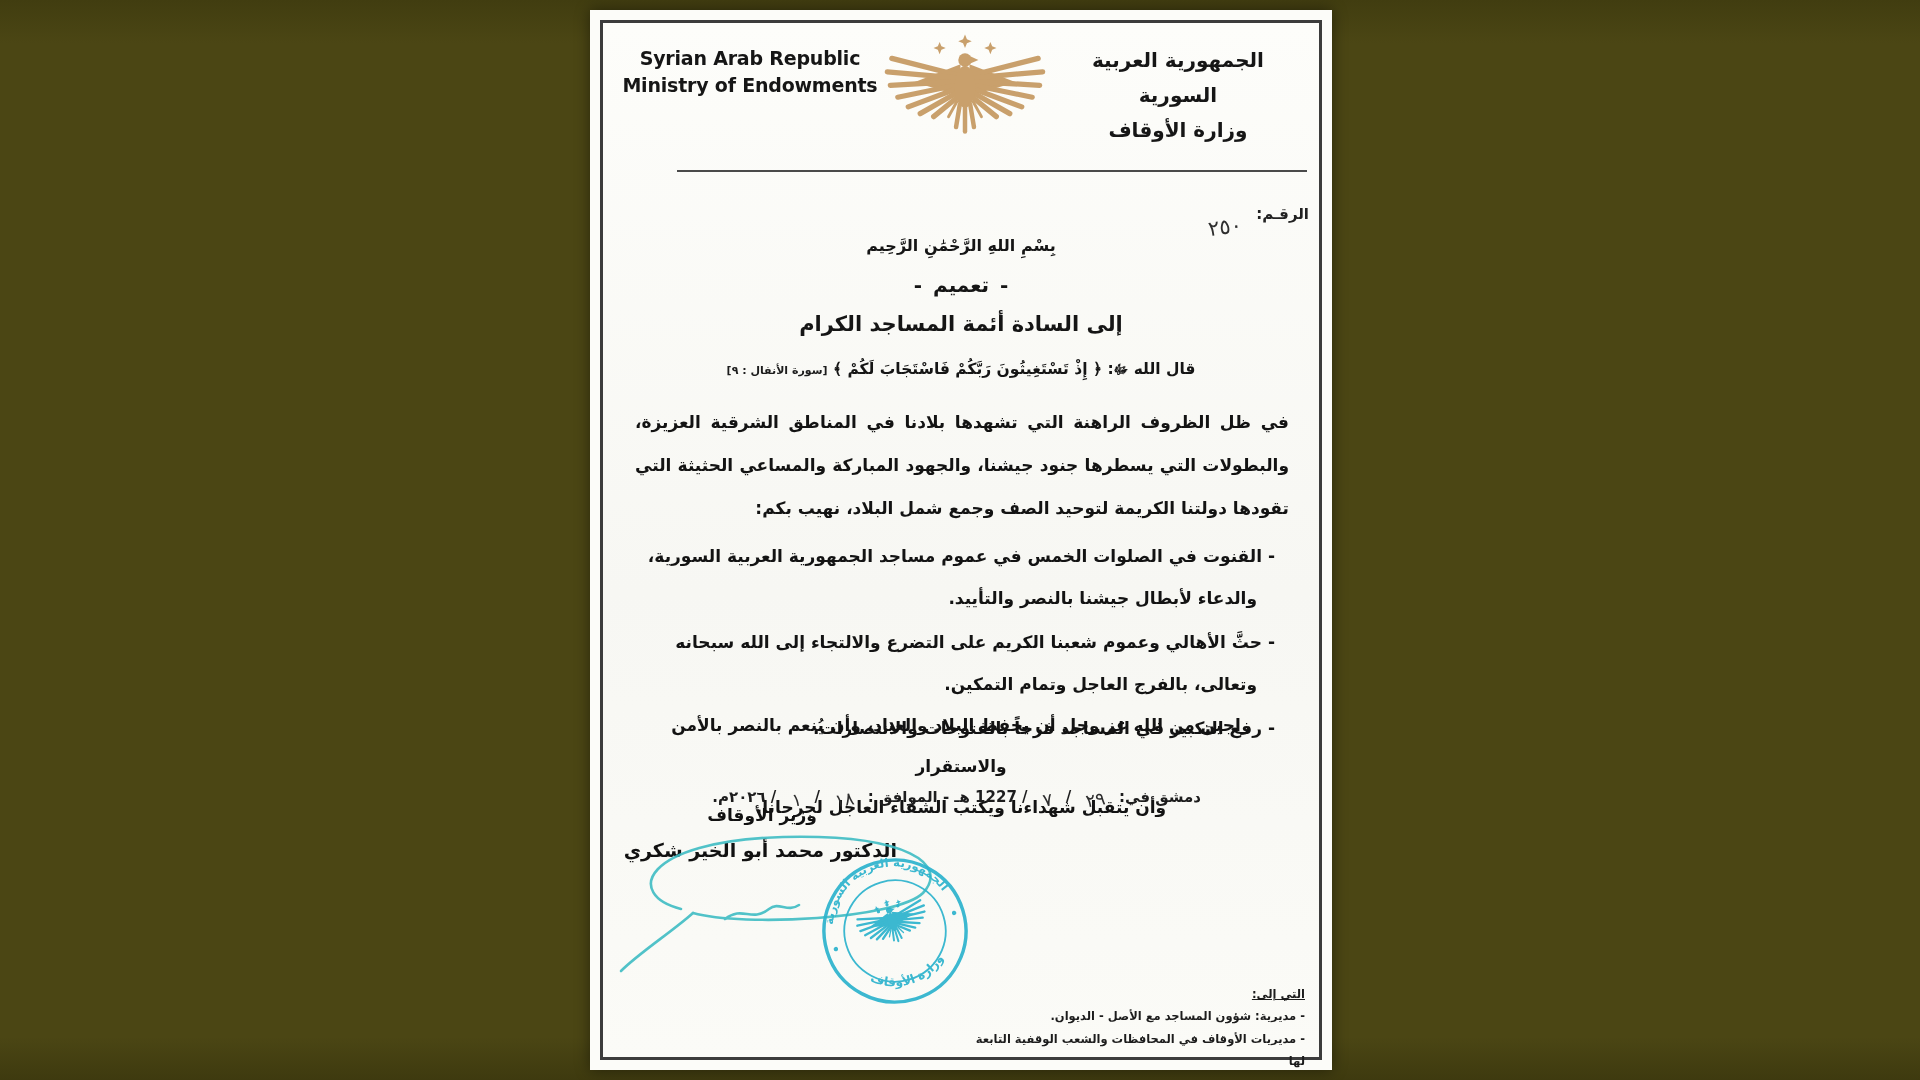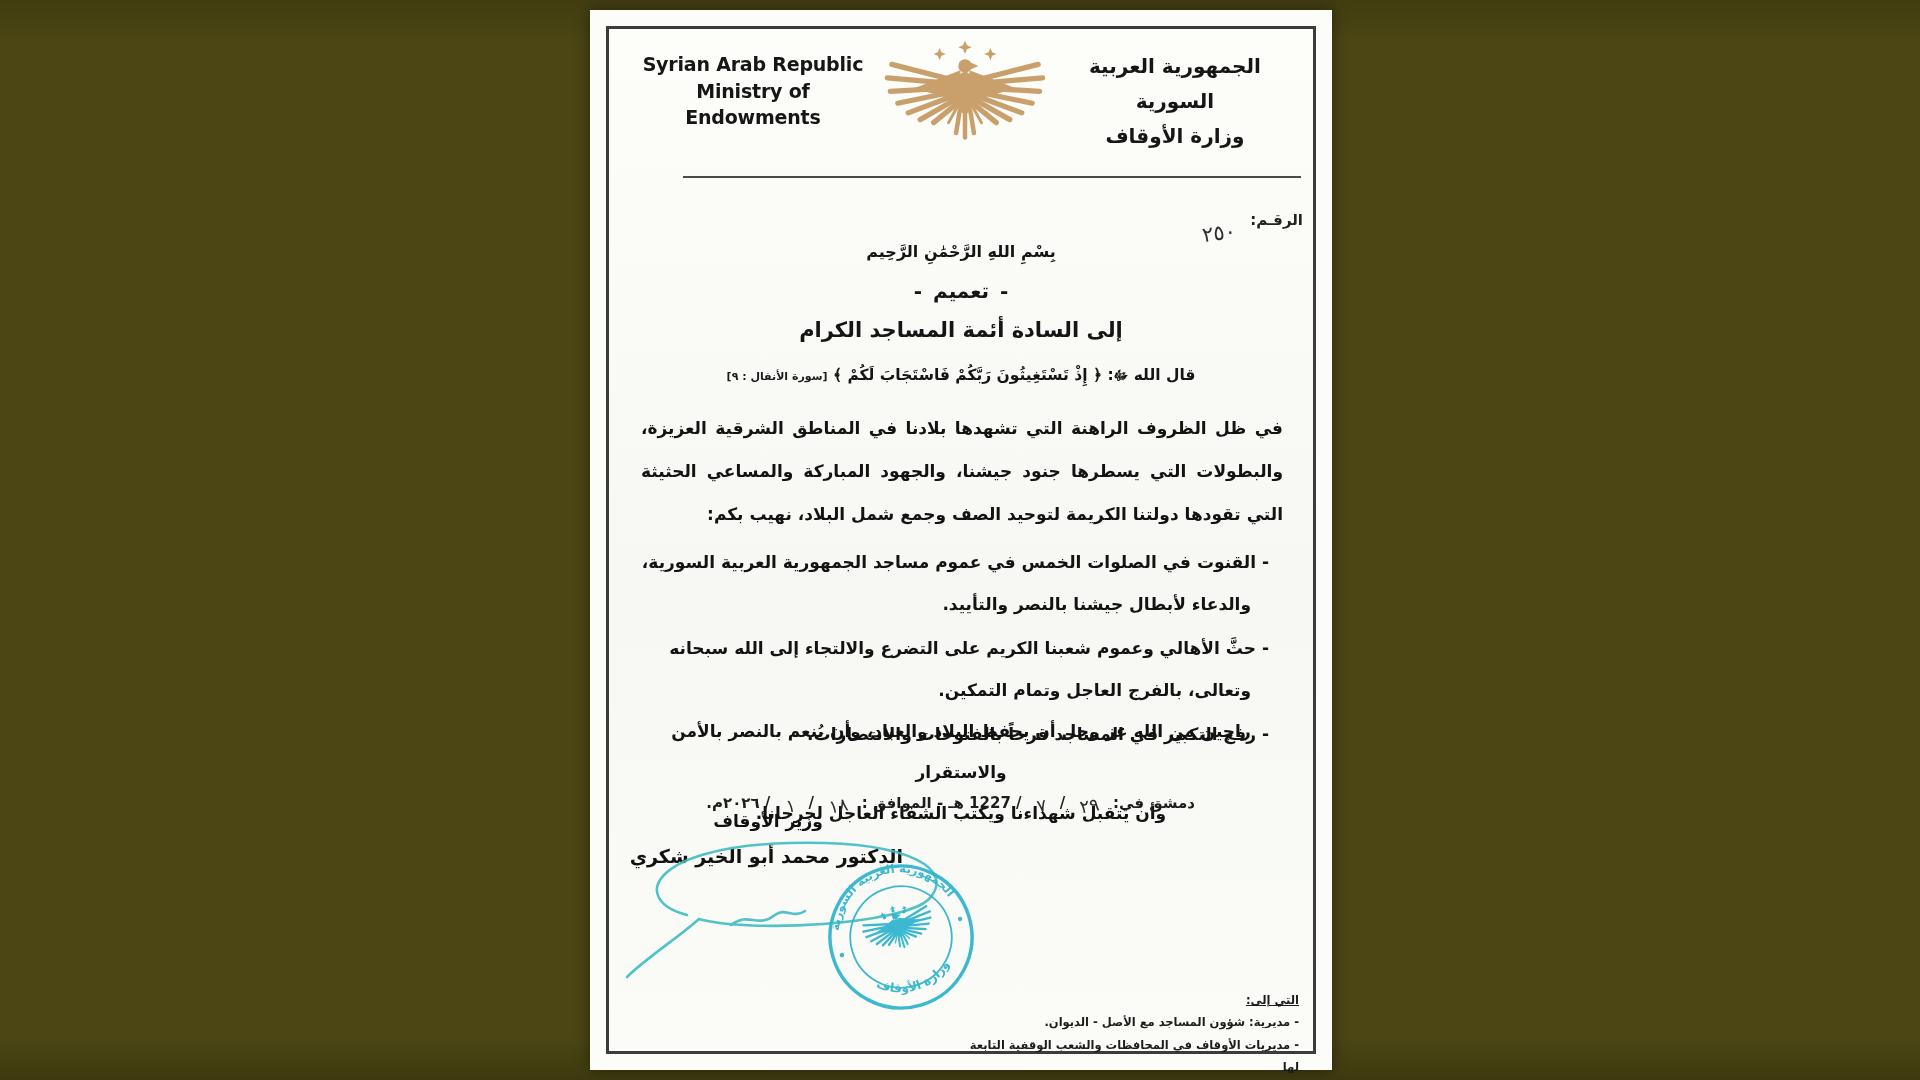--- a/index.html
+++ b/index.html
@@ -1,19 +1,19 @@
 <!DOCTYPE html>
 <html><head>
 <meta charset="utf-8">
 <style>
   html,body{margin:0;padding:0;width:1920px;height:1080px;overflow:hidden;
     background:#4a4513;font-family:"DejaVu Sans",sans-serif;}
   .bg{position:absolute;inset:0;background:linear-gradient(180deg,#413d10 0%,#4b4614 4%,#4b4614 96%,#3e3a0f 100%);}
   .paper{position:absolute;left:590px;top:10px;width:742px;height:1060px;
-    background:#fcfcf9;box-sizing:border-box;padding:16px;
+    background:#fcfcf9;box-sizing:border-box;padding:10px;
     box-shadow:0 0 14px rgba(0,0,0,.45);}
   .frame{position:relative;width:100%;height:100%;border:3px solid #3c3c3c;
     box-sizing:border-box;background:
     linear-gradient(180deg,#fdfdfa 0%,#f7f7f3 55%,#fbfbf7 100%);}
   .abs{position:absolute;}
   .ar{direction:rtl;}
   .header-row{left:18px;right:14px;top:8px;display:flex;align-items:flex-start;justify-content:space-between;}
   .hdr-en{width:272px;text-align:center;font-weight:bold;font-size:19px;line-height:1.4;color:#161616;padding-top:14px;letter-spacing:-0.2px;}
   .hdr-emblem{width:172px;height:112px;flex:0 0 auto;margin-top:2px;}
   .hdr-ar{width:268px;text-align:center;font-weight:bold;font-size:20px;line-height:1.75;color:#161616;padding-top:12px;}

